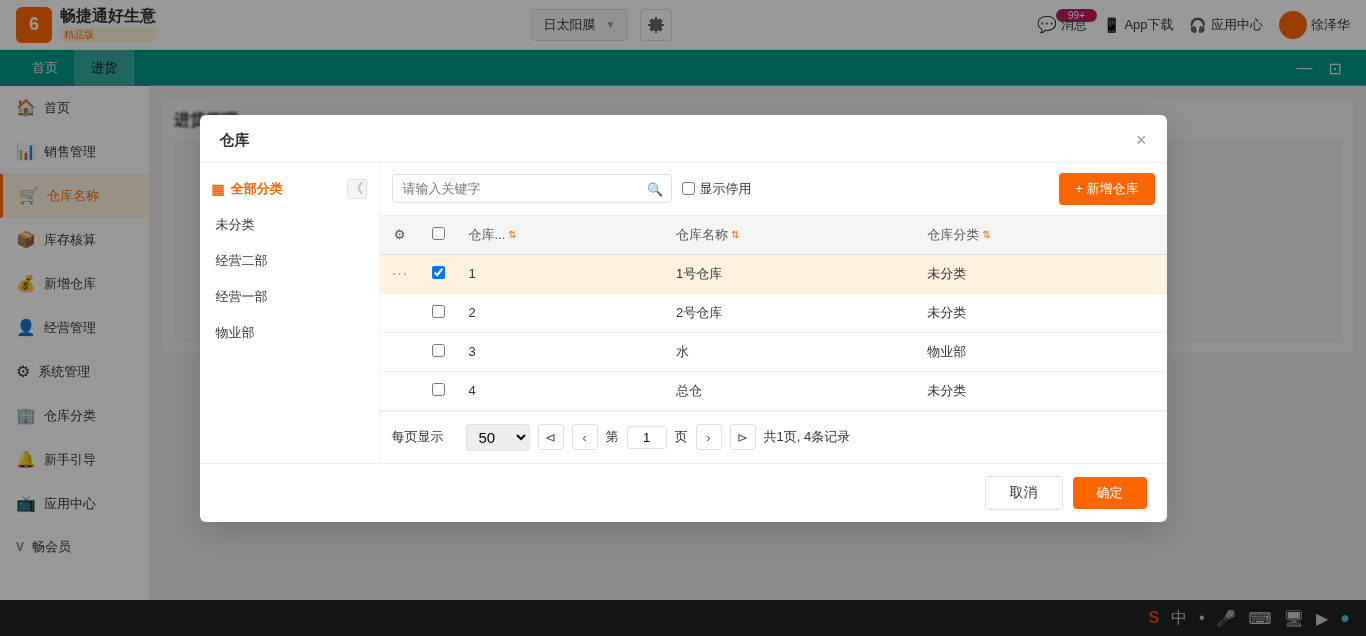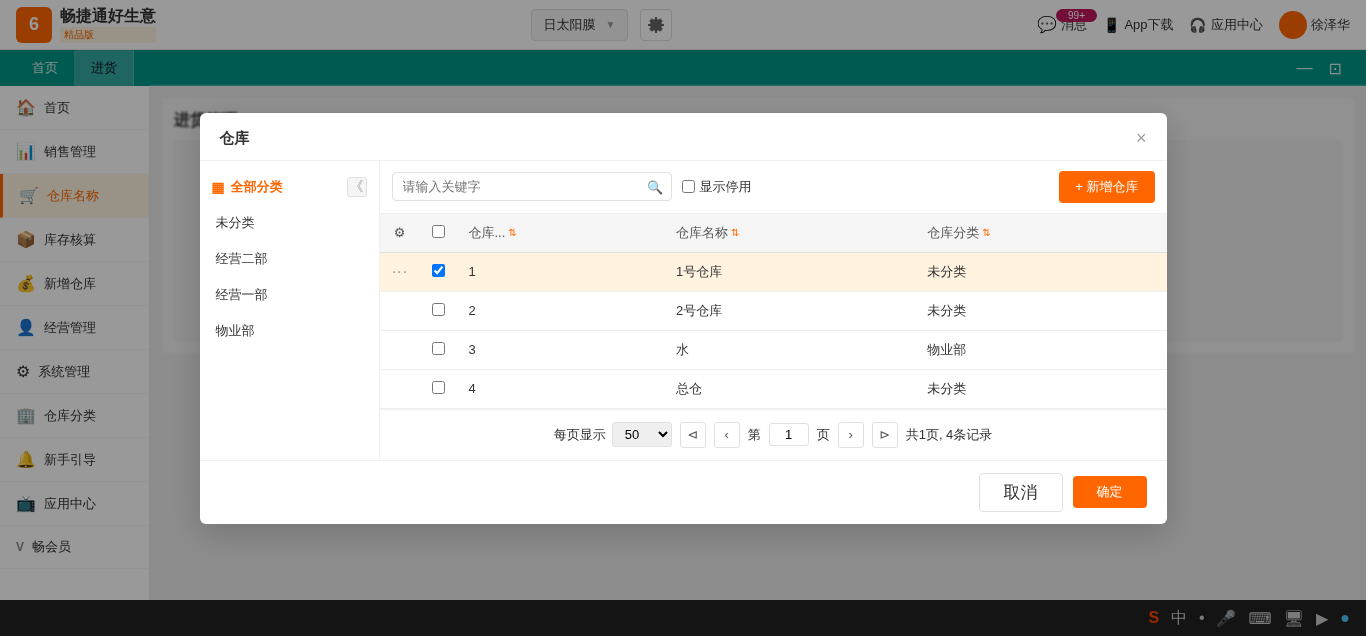--- a/index.html
+++ b/index.html
@@ -341,37 +341,37 @@
       padding: 10px 12px;
       color: #333;
     }
     table tbody td.center { text-align: center; }
     .more-btn { color: #999; cursor: pointer; font-size: 16px; }
 
     
     .pagination {
       display: flex;
       align-items: center;
-      justify-content: center;
       padding: 12px;
       border-top: 1px solid #f0f0f0;
       gap: 8px;
       font-size: 13px;
       color: #333;
     }
     .per-page-select {
       display: flex;
       align-items: center;
       gap: 6px;
     }
     .page-select {
       border: 1px solid #e0e0e0;
       border-radius: 3px;
       padding: 3px 8px;
-      font-size: 13px;
+      font-size: 15px;
+      margin-left: 16px;
     }
     .page-btn {
       border: 1px solid #e0e0e0;
       background: #fff;
       border-radius: 3px;
       width: 26px; height: 26px;
       display: flex; align-items: center; justify-content: center;
       cursor: pointer;
       color: #555;
     }
@@ -392,21 +392,21 @@
       padding: 12px 20px;
       border-top: 1px solid #f0f0f0;
       gap: 10px;
     }
     .cancel-btn {
       border: 1px solid #e0e0e0;
       background: #fff;
       border-radius: 4px;
       padding: 7px 24px;
       cursor: pointer;
-      font-size: 17px;
+      font-size: 14px;
       color: #333;
     }
     .confirm-btn {
       background: #ff6600;
       color: white;
       border: none;
       border-radius: 4px;
       padding: 7px 24px;
       cursor: pointer;
       font-size: 13px;

